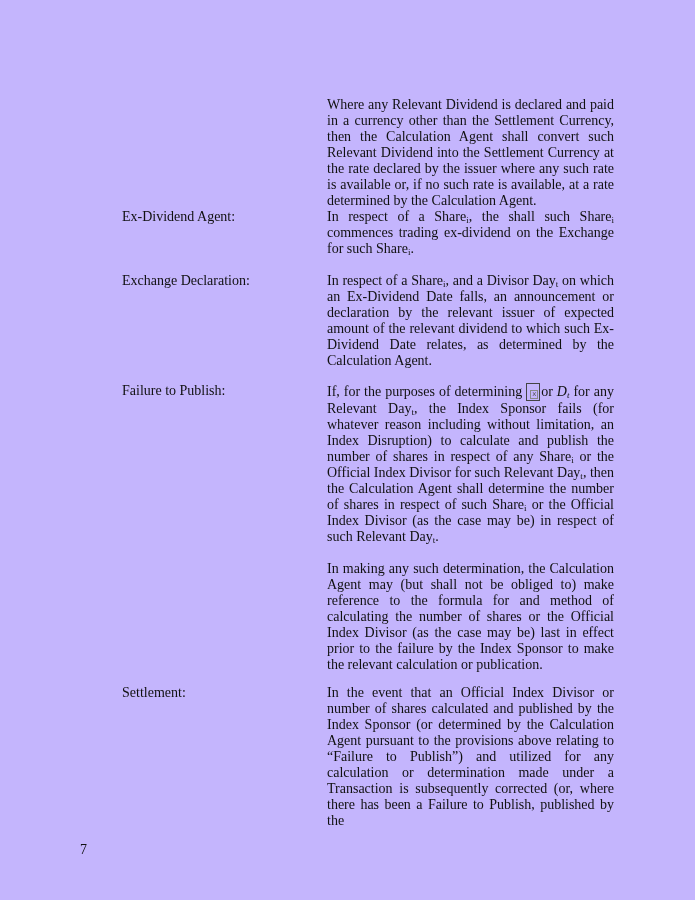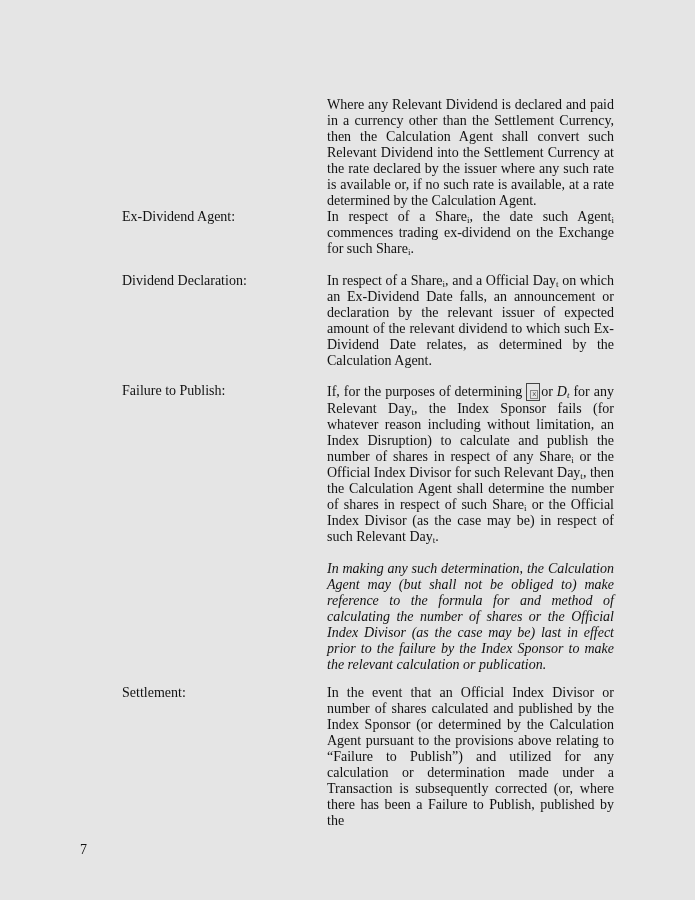--- a/index.html
+++ b/index.html
@@ -1,23 +1,23 @@
 <!DOCTYPE html>
 <html><head>
 <meta charset="utf-8">
 <style>
   html, body { margin: 0; padding: 0; background: #ffffff; }
   body { width: 695px; height: 900px; position: relative; overflow: hidden;
          font-family: "Liberation Serif", "DejaVu Serif", serif; color: #111; }
-  .page { position: absolute; left: 0; top: 0; width: 695px; height: 900px; background: #e5e5e5; }
+  .page { position: absolute; left: 0; top: 0; width: 695px; height: 900px; background: #c4b5fd; }
   .row { position: absolute; left: 122px; width: 492px; }
   .label { position: absolute; left: 0; top: 0; font-size: 14px; line-height: 16px; }
   .body { position: absolute; left: 205px; width: 287px; }
   .para { font-size: 14px; line-height: 16px; text-align: justify; margin: 0; }
-  .para + .para { margin-top: 16px; font-style: italic; }
+  .para + .para { margin-top: 16px; }
   sub { font-size: 9px; line-height: 0; vertical-align: -2px; }
   .ital { font-style: italic; }
   .broken-img { display: inline-block; width: 14px; height: 18px; border: 1px solid #444; vertical-align: -5px; position: relative; margin-right: 1px; box-sizing: border-box; }
   .broken-img::after { content: ""; position: absolute; left: 3px; top: 6px; width: 8px; height: 9px; border: 1px solid #888; box-sizing: border-box; }
   .broken-img span { position: absolute; left: 5px; top: 6px; font-size: 7px; line-height: 8px; color: #555; font-family: "DejaVu Sans", sans-serif; }
   .page-number { position: absolute; left: 80px; top: 842px; font-size: 14px; line-height: 16px; }
 </style>
 </head>
 <body>
 
@@ -25,28 +25,28 @@
 
   <div class="row" style="top:97px;">
     <div class="body">
       <p class="para">Where any Relevant Dividend is declared and paid in a currency other than the Settlement Currency, then the Calculation Agent shall convert such Relevant Dividend into the Settlement Currency at the rate declared by the issuer where any such rate is available or, if no such rate is available, at a rate determined by the Calculation Agent.</p>
     </div>
   </div>
 
   <div class="row" style="top:209px;">
     <div class="label">Ex-Dividend Agent:</div>
     <div class="body">
-      <p class="para"><span>In respect of a Share</span><sub>i</sub><span>, the date such Agent</span><sub>i</sub><span> commences trading ex-dividend on the Exchange for such Share</span><sub>i</sub><span>.</span></p>
+      <p class="para"><span>In respect of a Share</span><sub>i</sub><span>, the shall such Share</span><sub>i</sub><span> commences trading ex-dividend on the Exchange for such Share</span><sub>i</sub><span>.</span></p>
     </div>
   </div>
 
   <div class="row" style="top:273px;">
-    <div class="label">Dividend Declaration:</div>
+    <div class="label">Exchange Declaration:</div>
     <div class="body">
-      <p class="para"><span>In respect of a Share</span><sub>i</sub><span>, and a Official Day</span><sub>t</sub><span>  on which an Ex-Dividend Date falls, an announcement or declaration by the relevant issuer of expected amount of the relevant dividend to which such Ex-Dividend Date relates, as determined by the Calculation Agent.</span></p>
+      <p class="para"><span>In respect of a Share</span><sub>i</sub><span>, and a Divisor Day</span><sub>t</sub><span>  on which an Ex-Dividend Date falls, an announcement or declaration by the relevant issuer of expected amount of the relevant dividend to which such Ex-Dividend Date relates, as determined by the Calculation Agent.</span></p>
     </div>
   </div>
 
   <div class="row" style="top:383px;">
     <div class="label">Failure to Publish:</div>
     <div class="body">
       <p class="para" style="line-height:16px;"><span>If, for the purposes of determining </span><span class="broken-img"><span>x</span></span><span>or </span><span class="ital">D</span><sub class="ital">t</sub><span> for any Relevant Day</span><sub>t</sub><span>, the Index Sponsor fails (for whatever reason including without limitation, an Index Disruption) to calculate and publish the number of shares in respect of any Share</span><sub>i</sub><span> or the Official Index Divisor for such Relevant Day</span><sub>t</sub><span>, then the Calculation Agent shall determine the number of shares in respect of such Share</span><sub>i</sub><span> or the Official Index Divisor (as the case may be) in respect of such Relevant Day</span><sub>t</sub><span>.</span></p>
       <p class="para">In making any such determination, the Calculation Agent may (but shall not be obliged to) make reference to the formula for and method of calculating the number of shares or the Official Index Divisor (as the case may be) last in effect prior to the failure by the Index Sponsor to make the relevant calculation or publication.</p>
     </div>
   </div>

